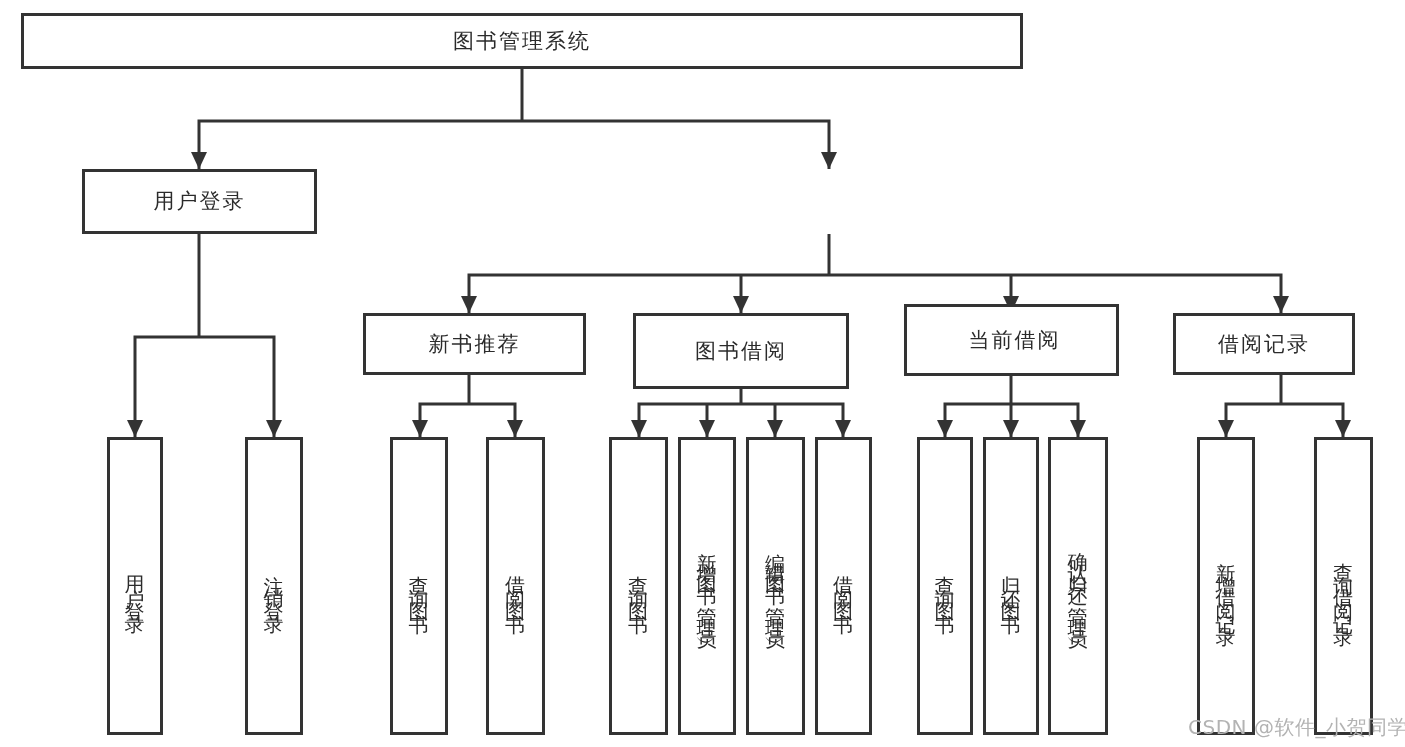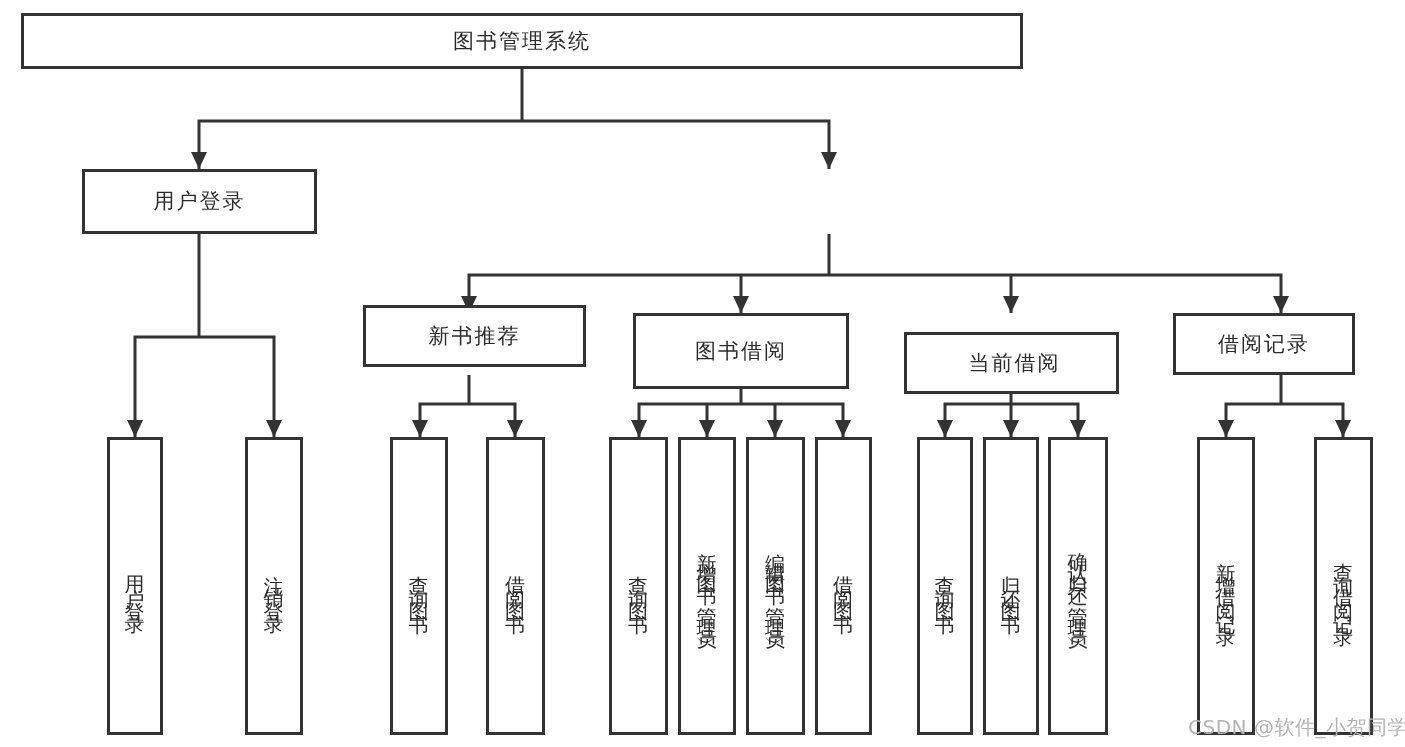--- a/index.html
+++ b/index.html
@@ -50,23 +50,23 @@
   }
   .vbox.tight {
     letter-spacing: 11px;
   }
   
   .n-root            { left: 21px;   top: 13px;  width: 1002px; height: 56px; }
   
   .n-user-login      { left: 82px;   top: 169px; width: 235px; height: 65px; }
   .n-book-mgmt       { left: 712px;  top: 169px; width: 235px; height: 65px; }
   
-  .n-new-book        { left: 363px;  top: 305px; width: 223px; height: 62px; }
+  .n-new-book        { left: 363px;  top: 313px; width: 223px; height: 62px; }
   .n-book-borrow     { left: 633px;  top: 313px; width: 216px; height: 76px; }
-  .n-current-borrow  { left: 904px;  top: 332px; width: 215px; height: 62px; padding-left: 6px; }
+  .n-current-borrow  { left: 904px;  top: 304px; width: 215px; height: 72px; padding-left: 6px; }
   .n-borrow-record   { left: 1173px; top: 313px; width: 182px; height: 62px; }
   
   .n-u1 { left: 107px;  width: 56px; }
   .n-u2 { left: 245px;  width: 58px; }
   .n-n1 { left: 390px;  width: 58px; }
   .n-n2 { left: 486px;  width: 59px; }
   .n-b1 { left: 609px;  width: 59px; }
   .n-b2 { left: 678px;  width: 58px; }
   .n-b3 { left: 746px;  width: 59px; }
   .n-b4 { left: 815px;  width: 57px; }

